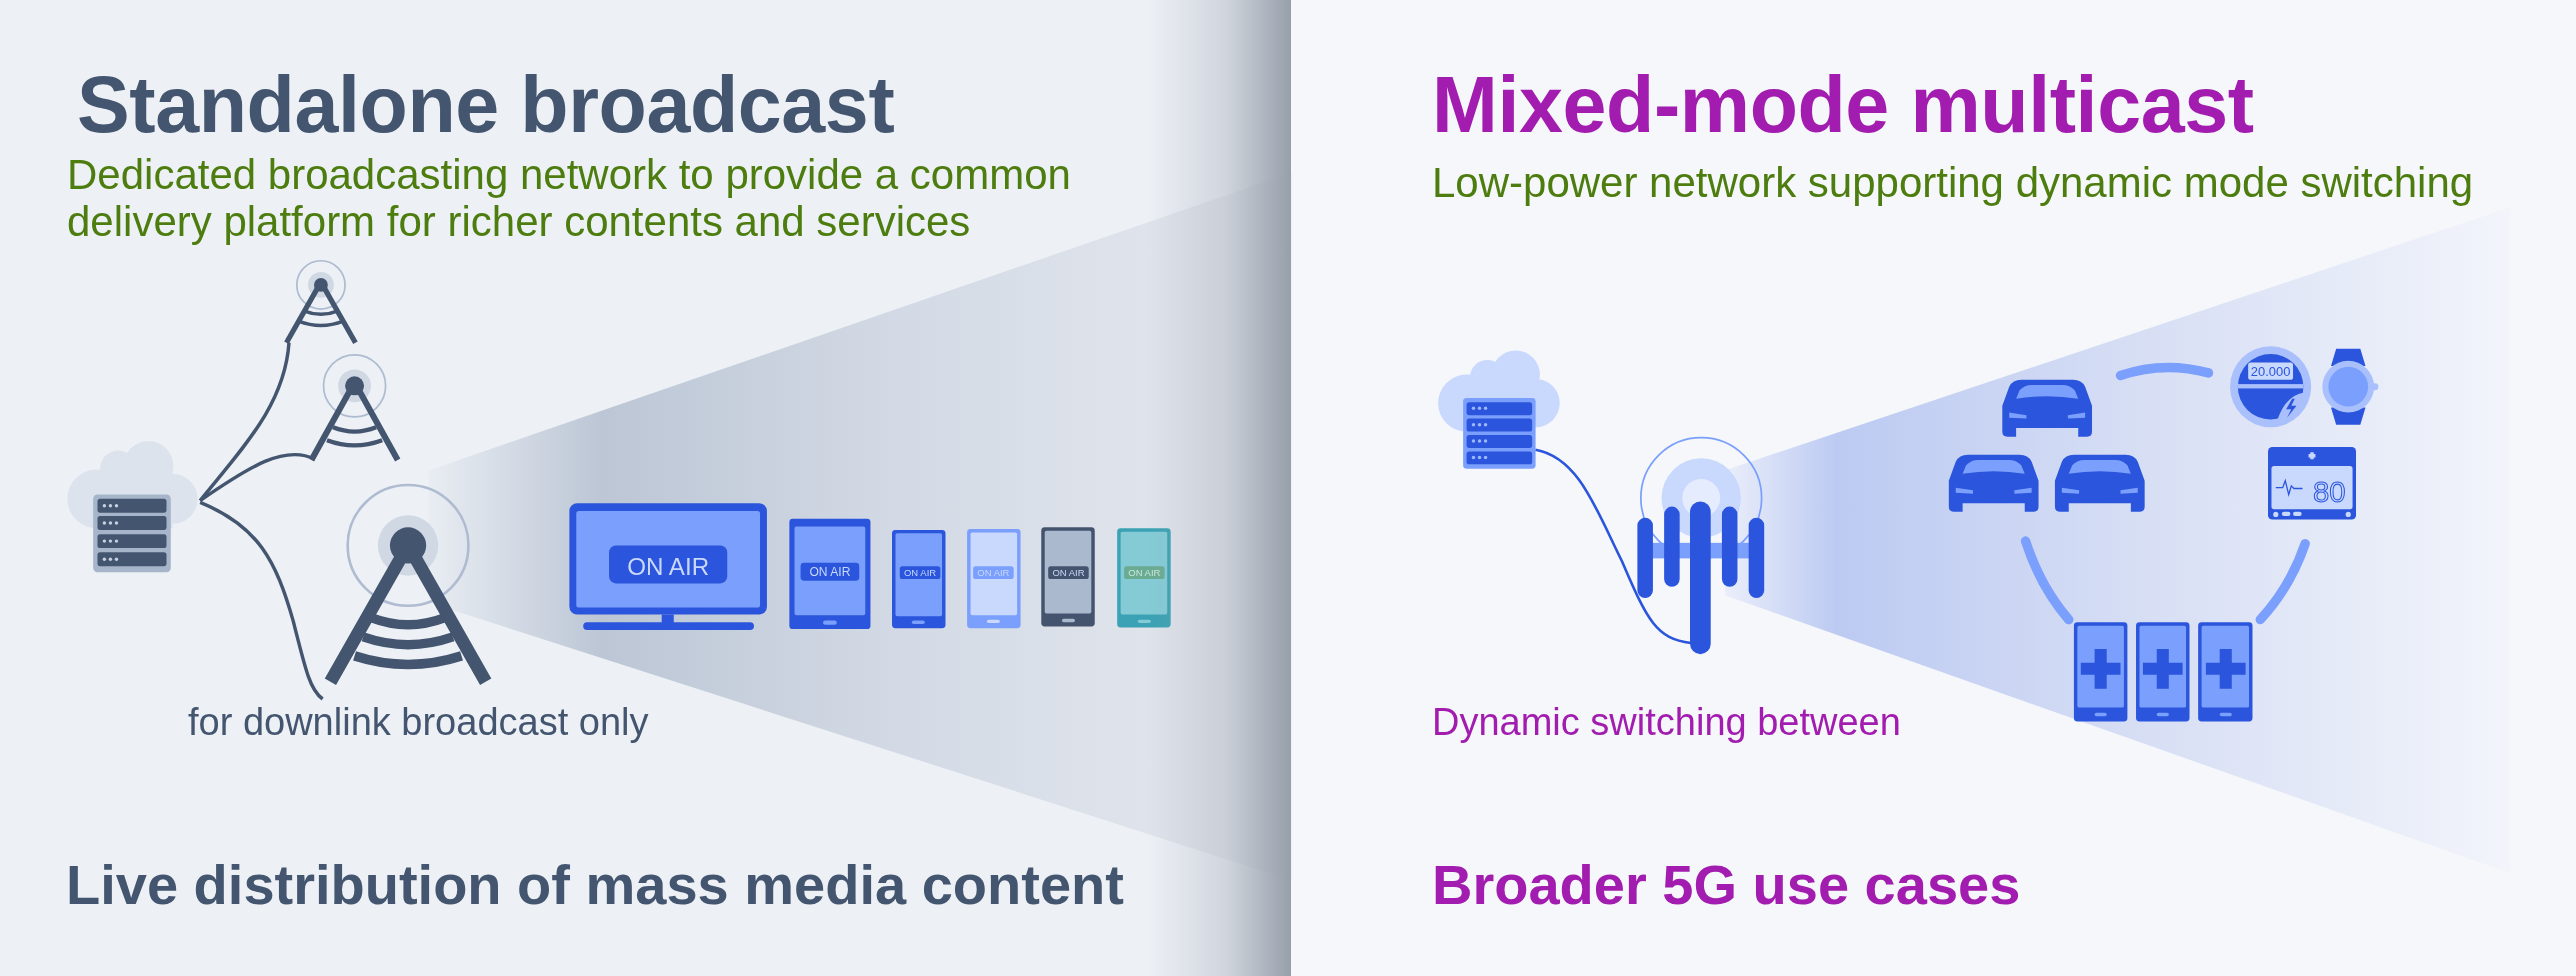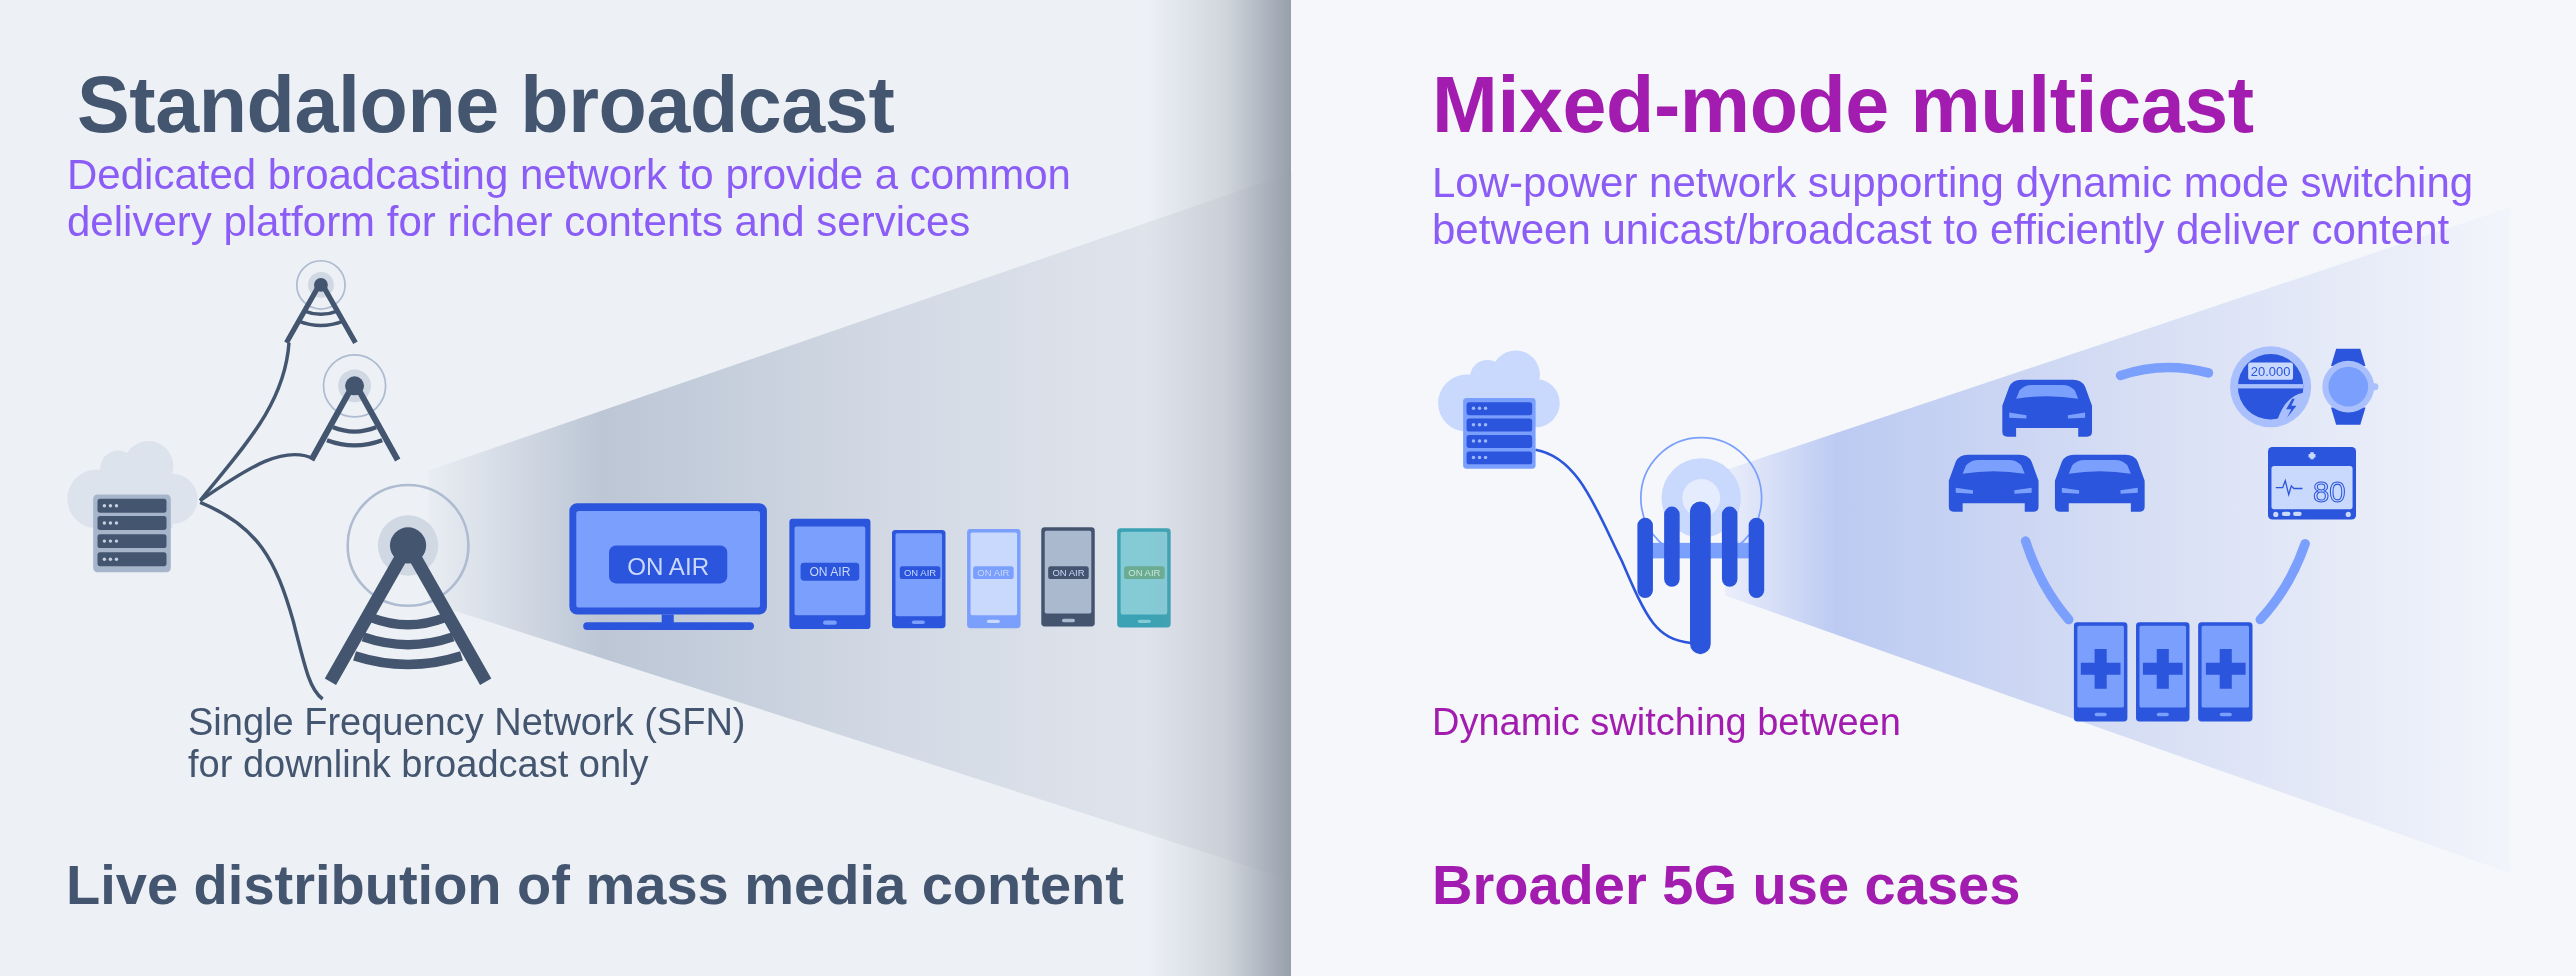--- a/index.html
+++ b/index.html
@@ -5,21 +5,21 @@
   html, body { margin:0; padding:0; }
   body { width:2576px; height:977px; position:relative; overflow:hidden; background:#f5f7fa; font-family:"Liberation Sans", sans-serif; }
   .panel { position:absolute; top:0; height:977px; }
   .panel-left { left:0; width:1291px; background:#edf1f6; }
   .panel-right { left:1291px; width:1285px; background:#f5f7fa; }
   .shade { position:absolute; left:1147px; top:0; width:144px; height:977px;
            background:linear-gradient(to right, rgba(154,162,174,0) 0%, rgba(154,162,174,0.35) 55%, #979fab 100%); }
   svg.art { position:absolute; left:0; top:0; }
   .txt { position:absolute; white-space:nowrap; margin:0; line-height:1; }
   .title { font-size:79px; letter-spacing:-0.4px; }
-  .sub { font-size:42px; color:#8b5cf6; line-height:47px; }
+  .sub { font-size:42px; color:#4d7c0f; line-height:47px; }
   .caption { font-size:38px; line-height:42px; }
   .bottom { font-size:56px; }
   .left-c { color:#44556f; }
   .right-c { color:#a21caf; }
 </style>
 </head>
 <body>
 
 <div class="panel panel-left"></div>
 <div class="panel panel-right"></div>
@@ -268,27 +268,25 @@
 </svg>
 
 <div class="shade"></div>
 
 <h1 class="txt title left-c" style="left:77px; top:65px;">Standalone broadcast</h1>
 <div class="txt sub" style="left:67px; top:151px;">
   <div>Dedicated broadcasting network to provide a common</div>
   <div>delivery platform for richer contents and services</div>
 </div>
 <div class="txt caption left-c" style="left:188px; top:701px;">
-  <div>Single Frequency Network (SFN)</div>
   <div>for downlink broadcast only</div>
 </div>
 <h2 class="txt bottom left-c" style="left:66px; top:857px;">Live distribution of mass media content</h2>
 
 <h1 class="txt title right-c" style="left:1432px; top:65px;">Mixed-mode multicast</h1>
 <div class="txt sub" style="left:1432px; top:151px;margin-top:8px;">
   <div>Low-power network supporting dynamic mode switching</div>
-  <div>between unicast/broadcast to efficiently deliver content</div>
 </div>
 <div class="txt caption right-c" style="left:1432px; top:701px;">
   <div>Dynamic switching between</div>
 </div>
 <h2 class="txt bottom right-c" style="left:1432px; top:857px;">Broader 5G use cases</h2>
 
 
 </body></html>

